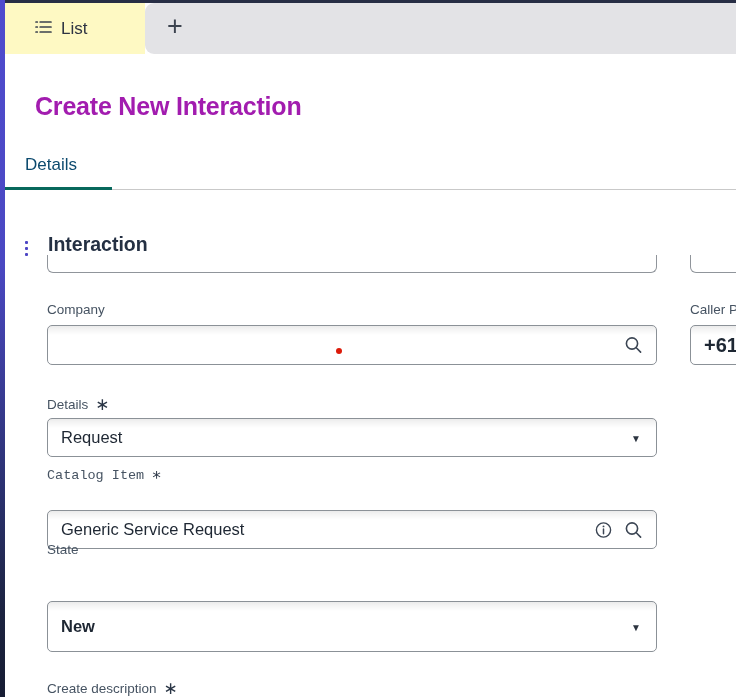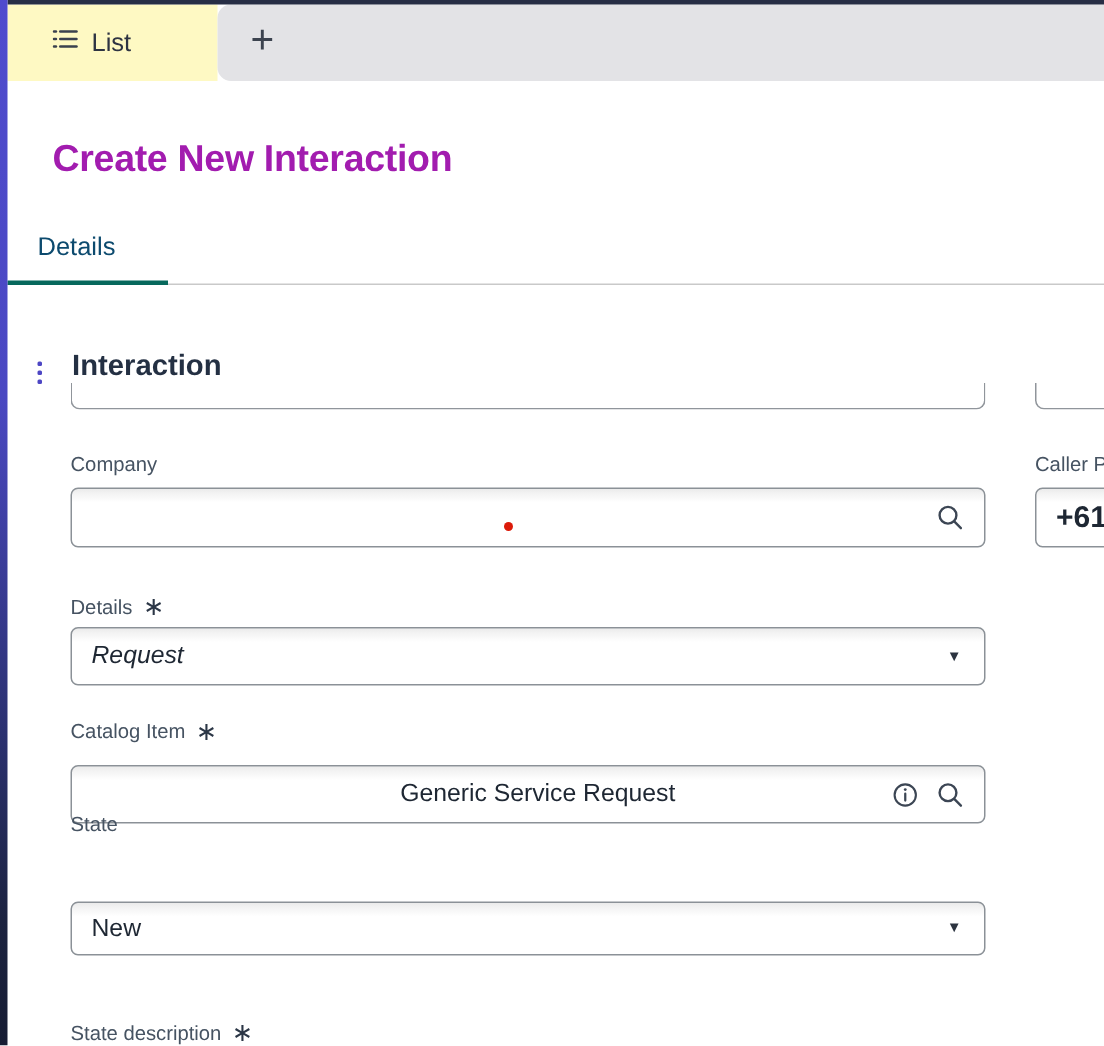--- a/index.html
+++ b/index.html
@@ -117,42 +117,42 @@
       </svg>
   </span>
 </div>
 
 <label class="field-label" style="left:690px; top:302px;"><span>Caller Phone Number</span></label>
 <div class="input-box caller-box" style="top:325px; height:40px;">
   <span class="value">+61</span>
 </div>
 
 <label class="field-label" style="left:47px; top:394px;"><span>Details</span><span class="req">∗</span></label>
-<div class="input-box" style="top:418px; height:39px;font-style:italic;">
+<div class="input-box" style="top:418px; height:39px;">
   <span class="value">Request</span>
   <span class="caret">▼</span>
 </div>
 
-<label class="field-label" style="left:47px; top:477px;"><span>Catalog Item</span><span class="req">∗</span></label>
-<div class="input-box" style="top:510px; height:39px;justify-content:center;">
+<label class="field-label" style="left:47px; top:464px;font-family:Liberation Mono, monospace;"><span>Catalog Item</span><span class="req">∗</span></label>
+<div class="input-box" style="top:510px; height:39px;">
   <span class="value">Generic Service Request</span>
   <span class="icon-right2">
     <svg width="17" height="17" viewBox="0 0 17 17">
         <circle cx="8.5" cy="8.5" r="7.1" fill="none" stroke="#3c4654" stroke-width="1.4"></circle>
         <line x1="8.5" y1="7.6" x2="8.5" y2="12.2" stroke="#3c4654" stroke-width="1.5" stroke-linecap="round"></line>
         <circle cx="8.5" cy="4.9" r="0.95" fill="#3c4654"></circle>
       </svg>
   </span>
   <span class="icon-right">
     <svg width="19" height="19" viewBox="0 0 19 19">
         <circle cx="8" cy="8" r="5.6" fill="none" stroke="#3c4654" stroke-width="1.6"></circle>
         <line x1="12.3" y1="12.3" x2="16.6" y2="16.6" stroke="#3c4654" stroke-width="1.6" stroke-linecap="round"></line>
       </svg>
   </span>
 </div>
 
 <label class="field-label" style="left:47px; top:542px;"><span>State</span></label>
-<div class="input-box" style="top:601px; height:36px;">
+<div class="input-box" style="top:601px; height:51px;font-weight:bold;">
   <span class="value">New</span>
   <span class="caret">▼</span>
 </div>
 
-<label class="field-label" style="left:47px; top:678px;"><span>State description</span><span class="req">∗</span></label>
+<label class="field-label" style="left:47px; top:678px;"><span>Create description</span><span class="req">∗</span></label>
 
 </body></html>

